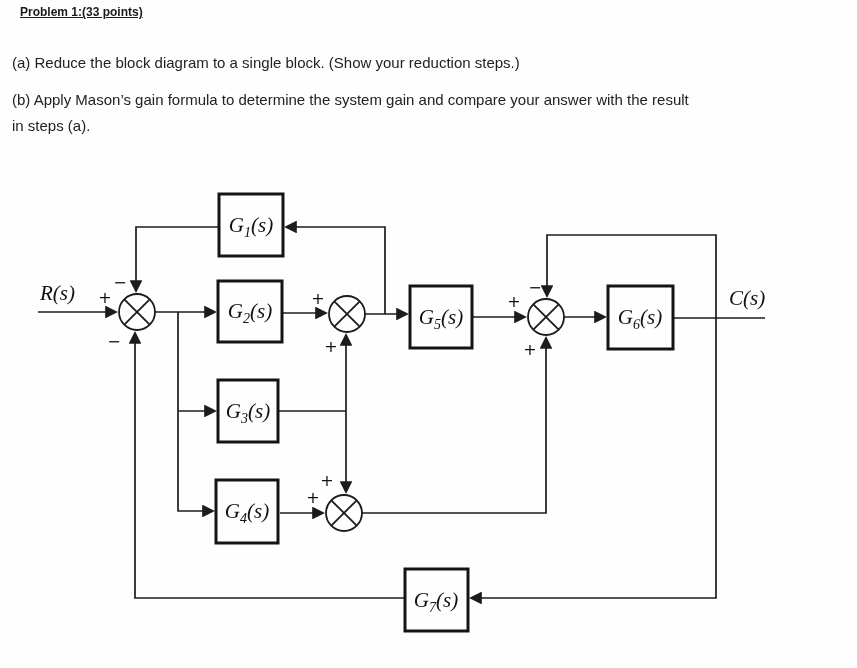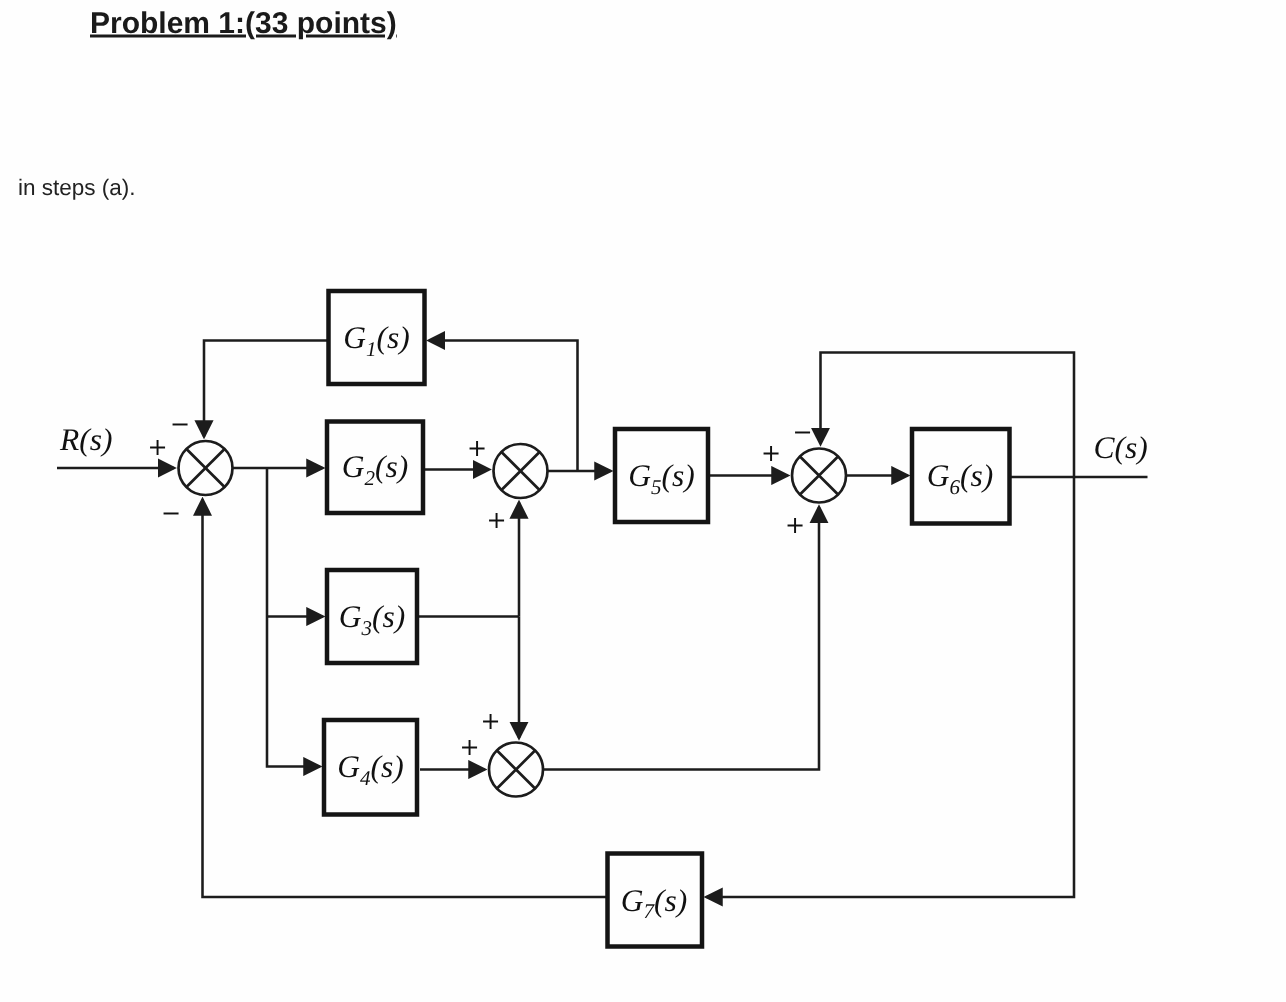--- a/index.html
+++ b/index.html
@@ -1,39 +1,41 @@
 <!DOCTYPE html>
 <html><head>
 <meta charset="utf-8">
 <style>
   html,body{margin:0;padding:0;background:#ffffff;}
   .page{position:relative;width:857px;height:668px;background:#fefefe;overflow:hidden;
         font-family:"Liberation Sans",sans-serif;color:#1a1a1a;}
-  .title{position:absolute;left:20px;top:5px;font-size:20px;font-weight:bold;
-         text-decoration:underline;white-space:nowrap;margin-left:40px;}
+  .title{position:absolute;left:20px;top:5px;font-size:12px;font-weight:bold;
+         text-decoration:underline;white-space:nowrap;}
   .para{position:absolute;left:12px;font-size:15px;white-space:nowrap;color:#222;}
   .para-a{top:54px;}
   .para-b1{top:91px;}
   .para-b2{top:117px;}
   svg{position:absolute;left:0;top:0;}
   .wire{fill:none;stroke:#1c1c1c;stroke-width:1.7;}
   .blockrect{fill:#fefefe;stroke:#141414;stroke-width:3;}
   .sumcirc{fill:#fefefe;stroke:#1c1c1c;stroke-width:1.8;}
   .sumx{stroke:#1c1c1c;stroke-width:1.8;}
   .blocklabel{font-family:"Liberation Serif",serif;font-style:italic;font-size:21px;fill:#111;}
   .sublabel{font-size:14px;}
   .iolabel{font-family:"Liberation Serif",serif;font-style:italic;font-size:21px;fill:#111;}
   .sign{font-family:"DejaVu Sans",sans-serif;font-size:16px;fill:#111;}
 </style>
 </head>
 <body>
 
 <div class="page">
 
   <div class="title">Problem 1:(33 points)</div>
+  <div class="para para-a">(a) Reduce the block diagram to a single block.  (Show your reduction steps.)</div>
+  <div class="para para-b1">(b) Apply Mason’s gain formula to determine the system gain and compare your answer with the result</div>
   <div class="para para-b2">in steps (a).</div>
 
   <svg width="857" height="668" viewBox="0 0 857 668">
     <defs>
       <marker id="arr" viewBox="0 0 10 10" refX="8.5" refY="5" markerWidth="7.5" markerHeight="7.5" orient="auto-start-reverse">
         <path d="M0,0 L10,5 L0,10 z" fill="#1c1c1c"></path>
       </marker>
     </defs>
 
     <polyline class="wire" points="38,312 116,312" marker-end="url(#arr)"></polyline>

